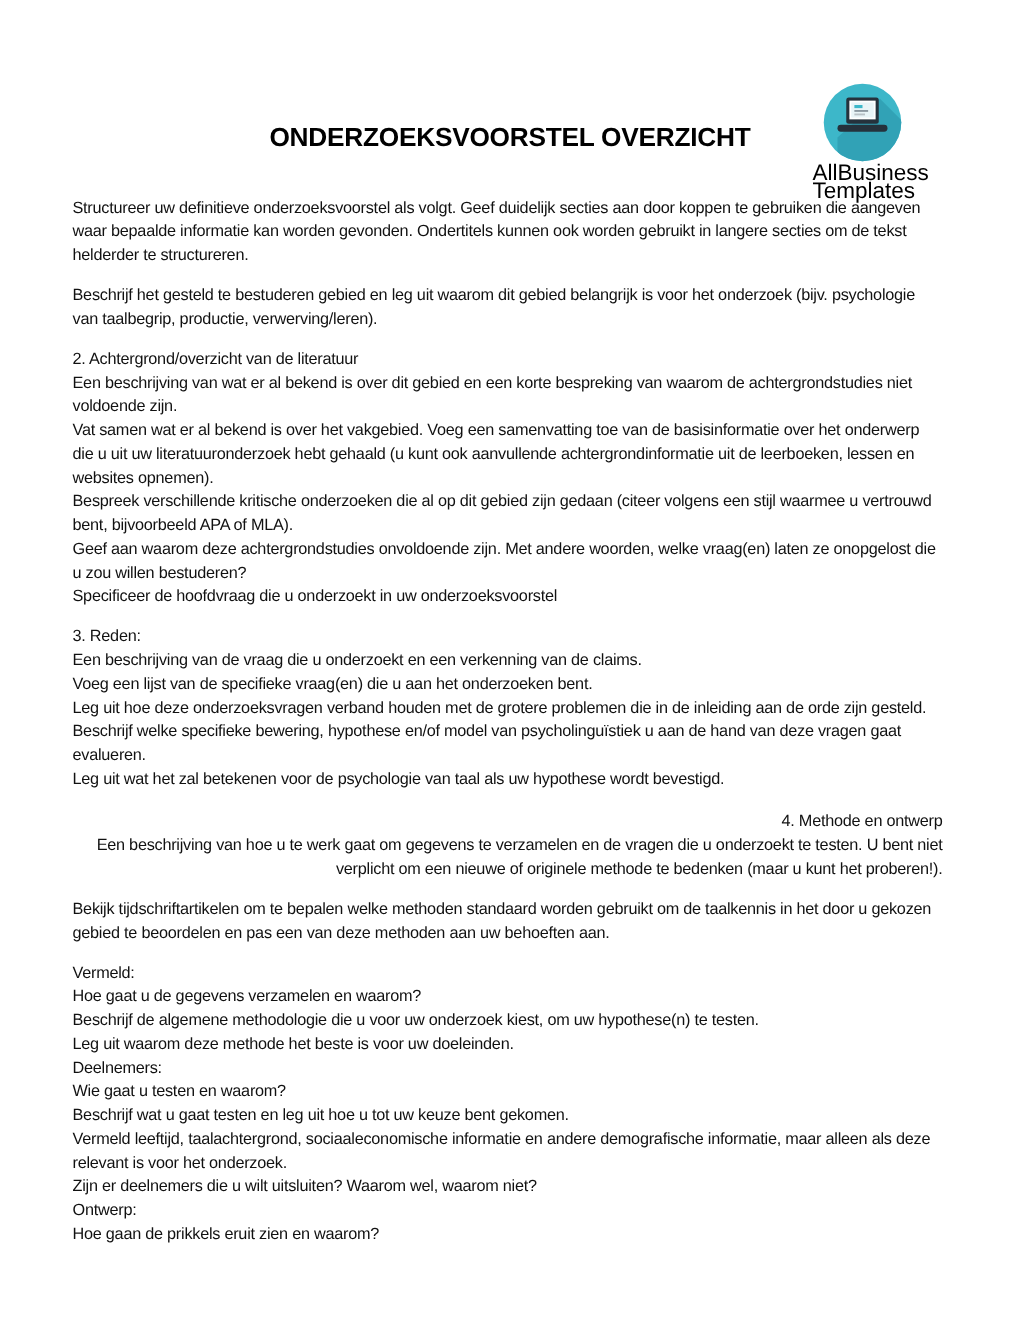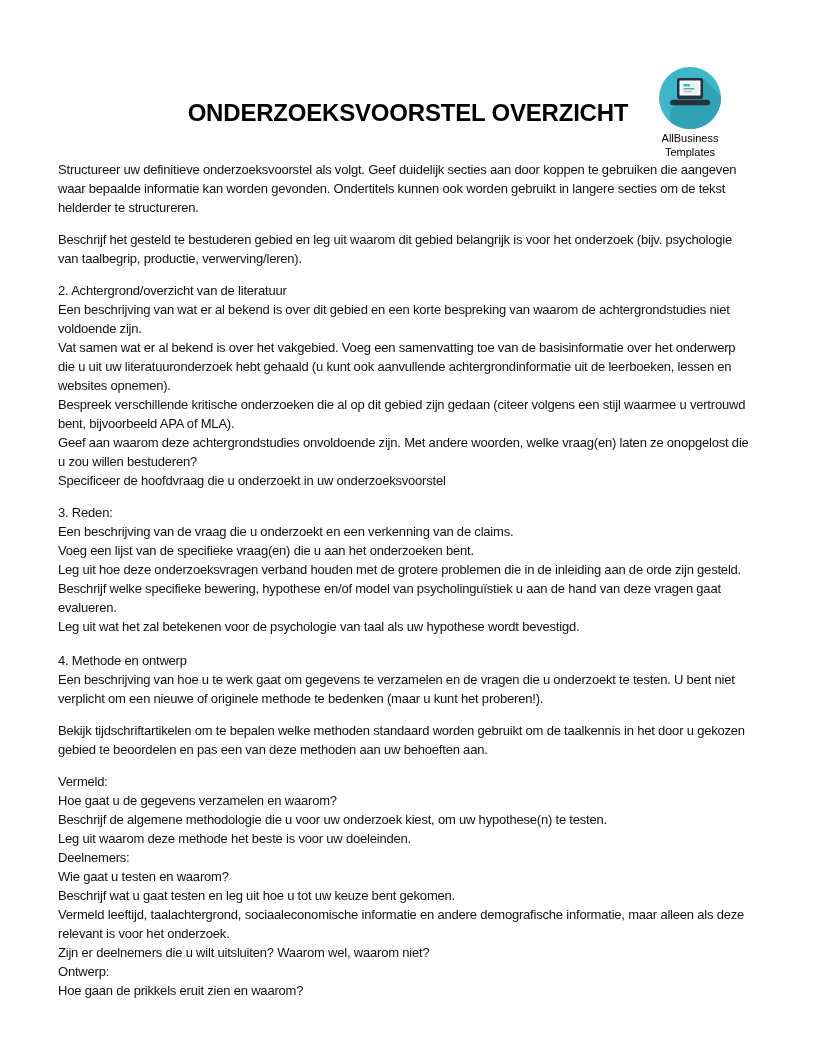--- a/index.html
+++ b/index.html
@@ -13,57 +13,58 @@
     height: 1056px;
     background: #ffffff;
     overflow: hidden;
     font-family: "Liberation Sans", sans-serif;
     color: #111111;
   }
   .doc-title {
     margin: 0;
     padding-top: 99px;
     text-align: center;
-    font-size: 24px;
+    font-size: 21px;
     font-weight: 700;
     letter-spacing: -0.2px;
     color: #000000;
   }
   .logo {
     position: absolute;
     top: 66px;
     left: 650px;
     width: 80px;
     text-align: center;
   }
   .logo svg {
     display: block;
     margin: 0 auto;
   }
   .logo-text {
     margin-top: 2px;
-    font-size: 11px;
+    font-size: 18px;
     line-height: 13.5px;
     color: #000000;
   }
   .logo-text span {
     display: block;
   }
   .doc-body {
     margin-top: 33px;
     padding: 0 62px 0 58px;
     font-size: 13px;
     letter-spacing: -0.2px;
     line-height: 19px;
   }
   .para {
     margin: 0 0 13px 0;
   }
   .para.extra-gap {
     margin-top: 15px;
+    text-align: right;
   }
   .line {
     display: block;
     min-height: 19px;
   }
 </style>
 </head>
 <body>
 
 <div class="page">

